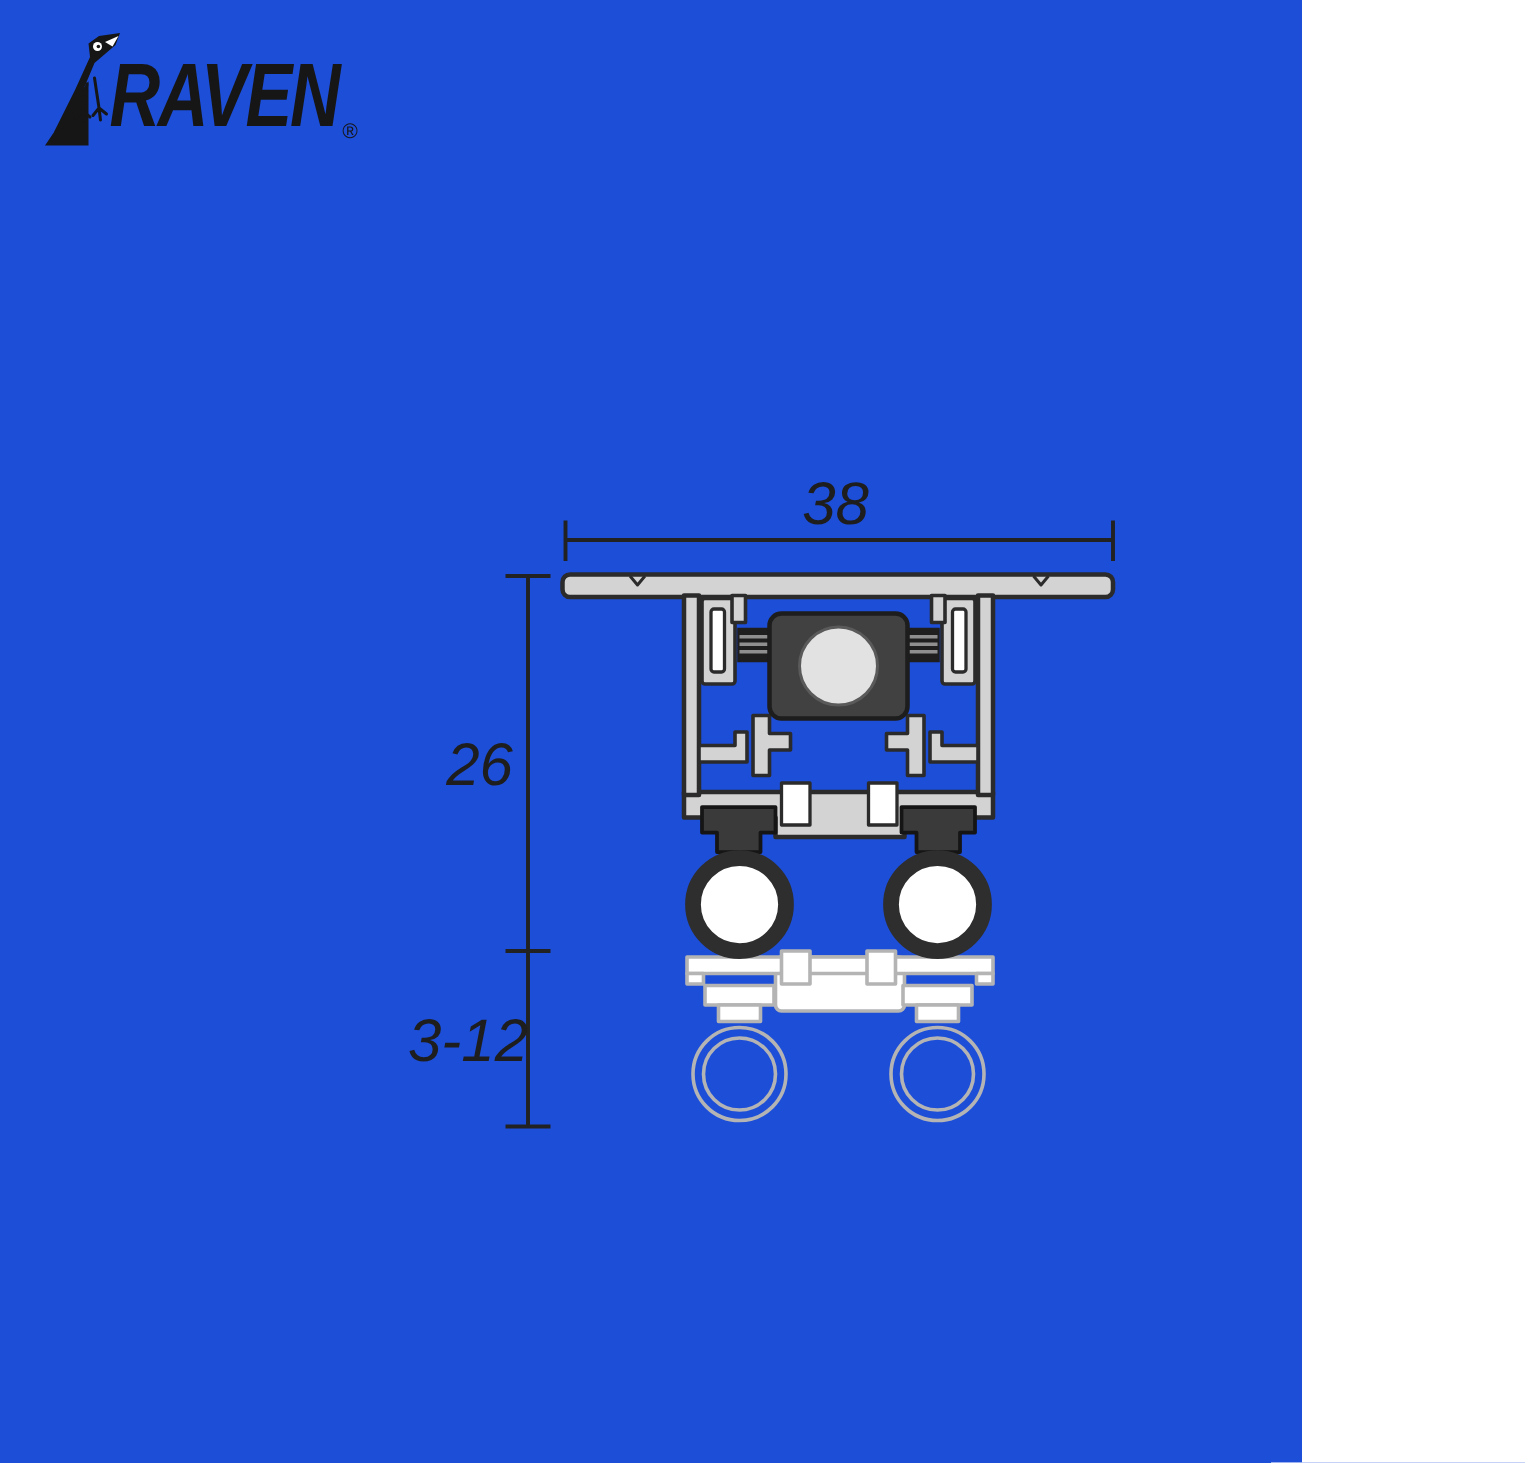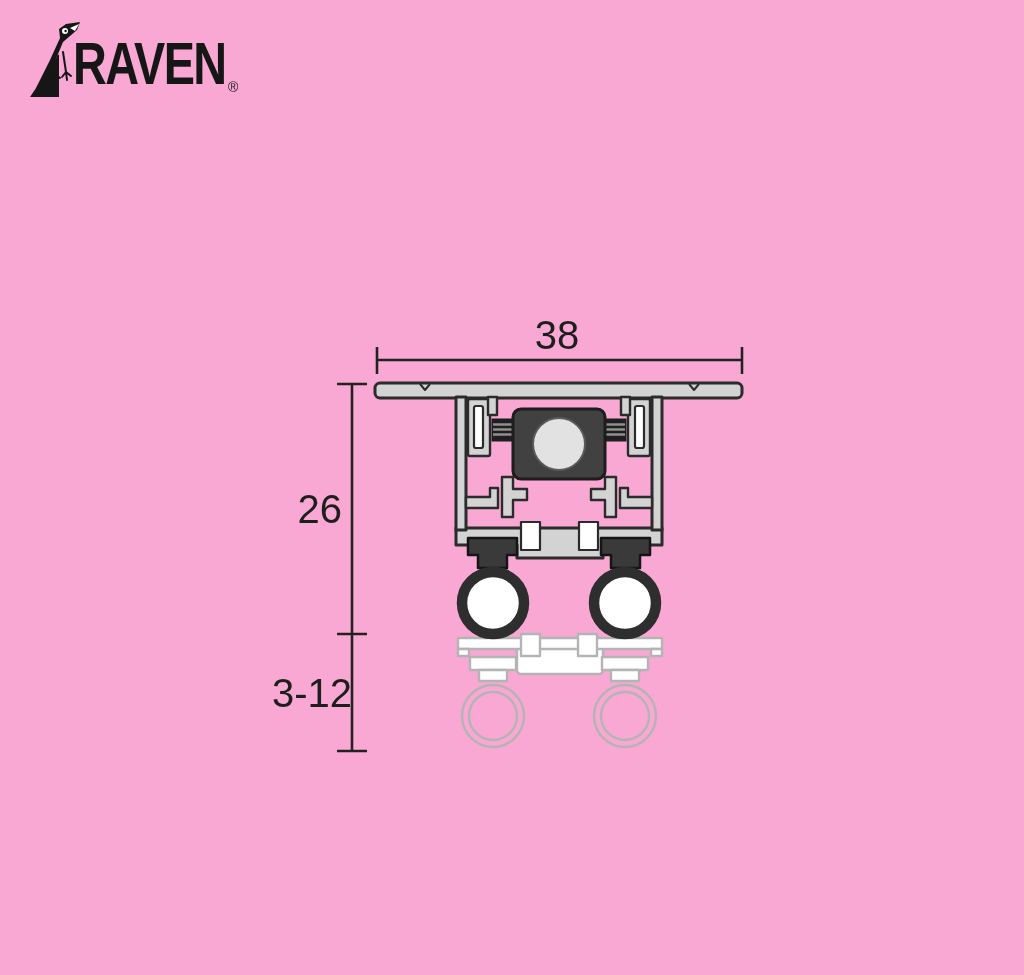--- a/index.html
+++ b/index.html
@@ -1,17 +1,17 @@
 <!DOCTYPE html>
 <html><head>
 <meta charset="utf-8">
 <style>
   html,body{margin:0;padding:0;background:#fff;}
-  .page{position:relative;width:1024px;height:975px;background:#f9a8d4;overflow:hidden;
-        font-family:"Liberation Sans",sans-serif;}
+  .page{position:relative;width:868px;height:975px;background:#1d4ed8;overflow:hidden;
+        font-family:"Liberation Sans",sans-serif;font-style:italic;}
   .page svg{position:absolute;inset:0;display:block;}
 
   
   .al   {fill:#d3d3d3;stroke:#2b2b2b;stroke-width:3;stroke-linejoin:round;}
   .alt  {fill:#d3d3d3;stroke:#2b2b2b;stroke-width:2.4;stroke-linejoin:round;}
   .slot {fill:#ffffff;stroke:#2b2b2b;stroke-width:2.2;stroke-linejoin:round;}
   .notch{fill:none;stroke:#2b2b2b;stroke-width:2;stroke-linejoin:round;}
 
   
   .spring    {fill:#1f1f1f;stroke:#1f1f1f;stroke-width:1;}

